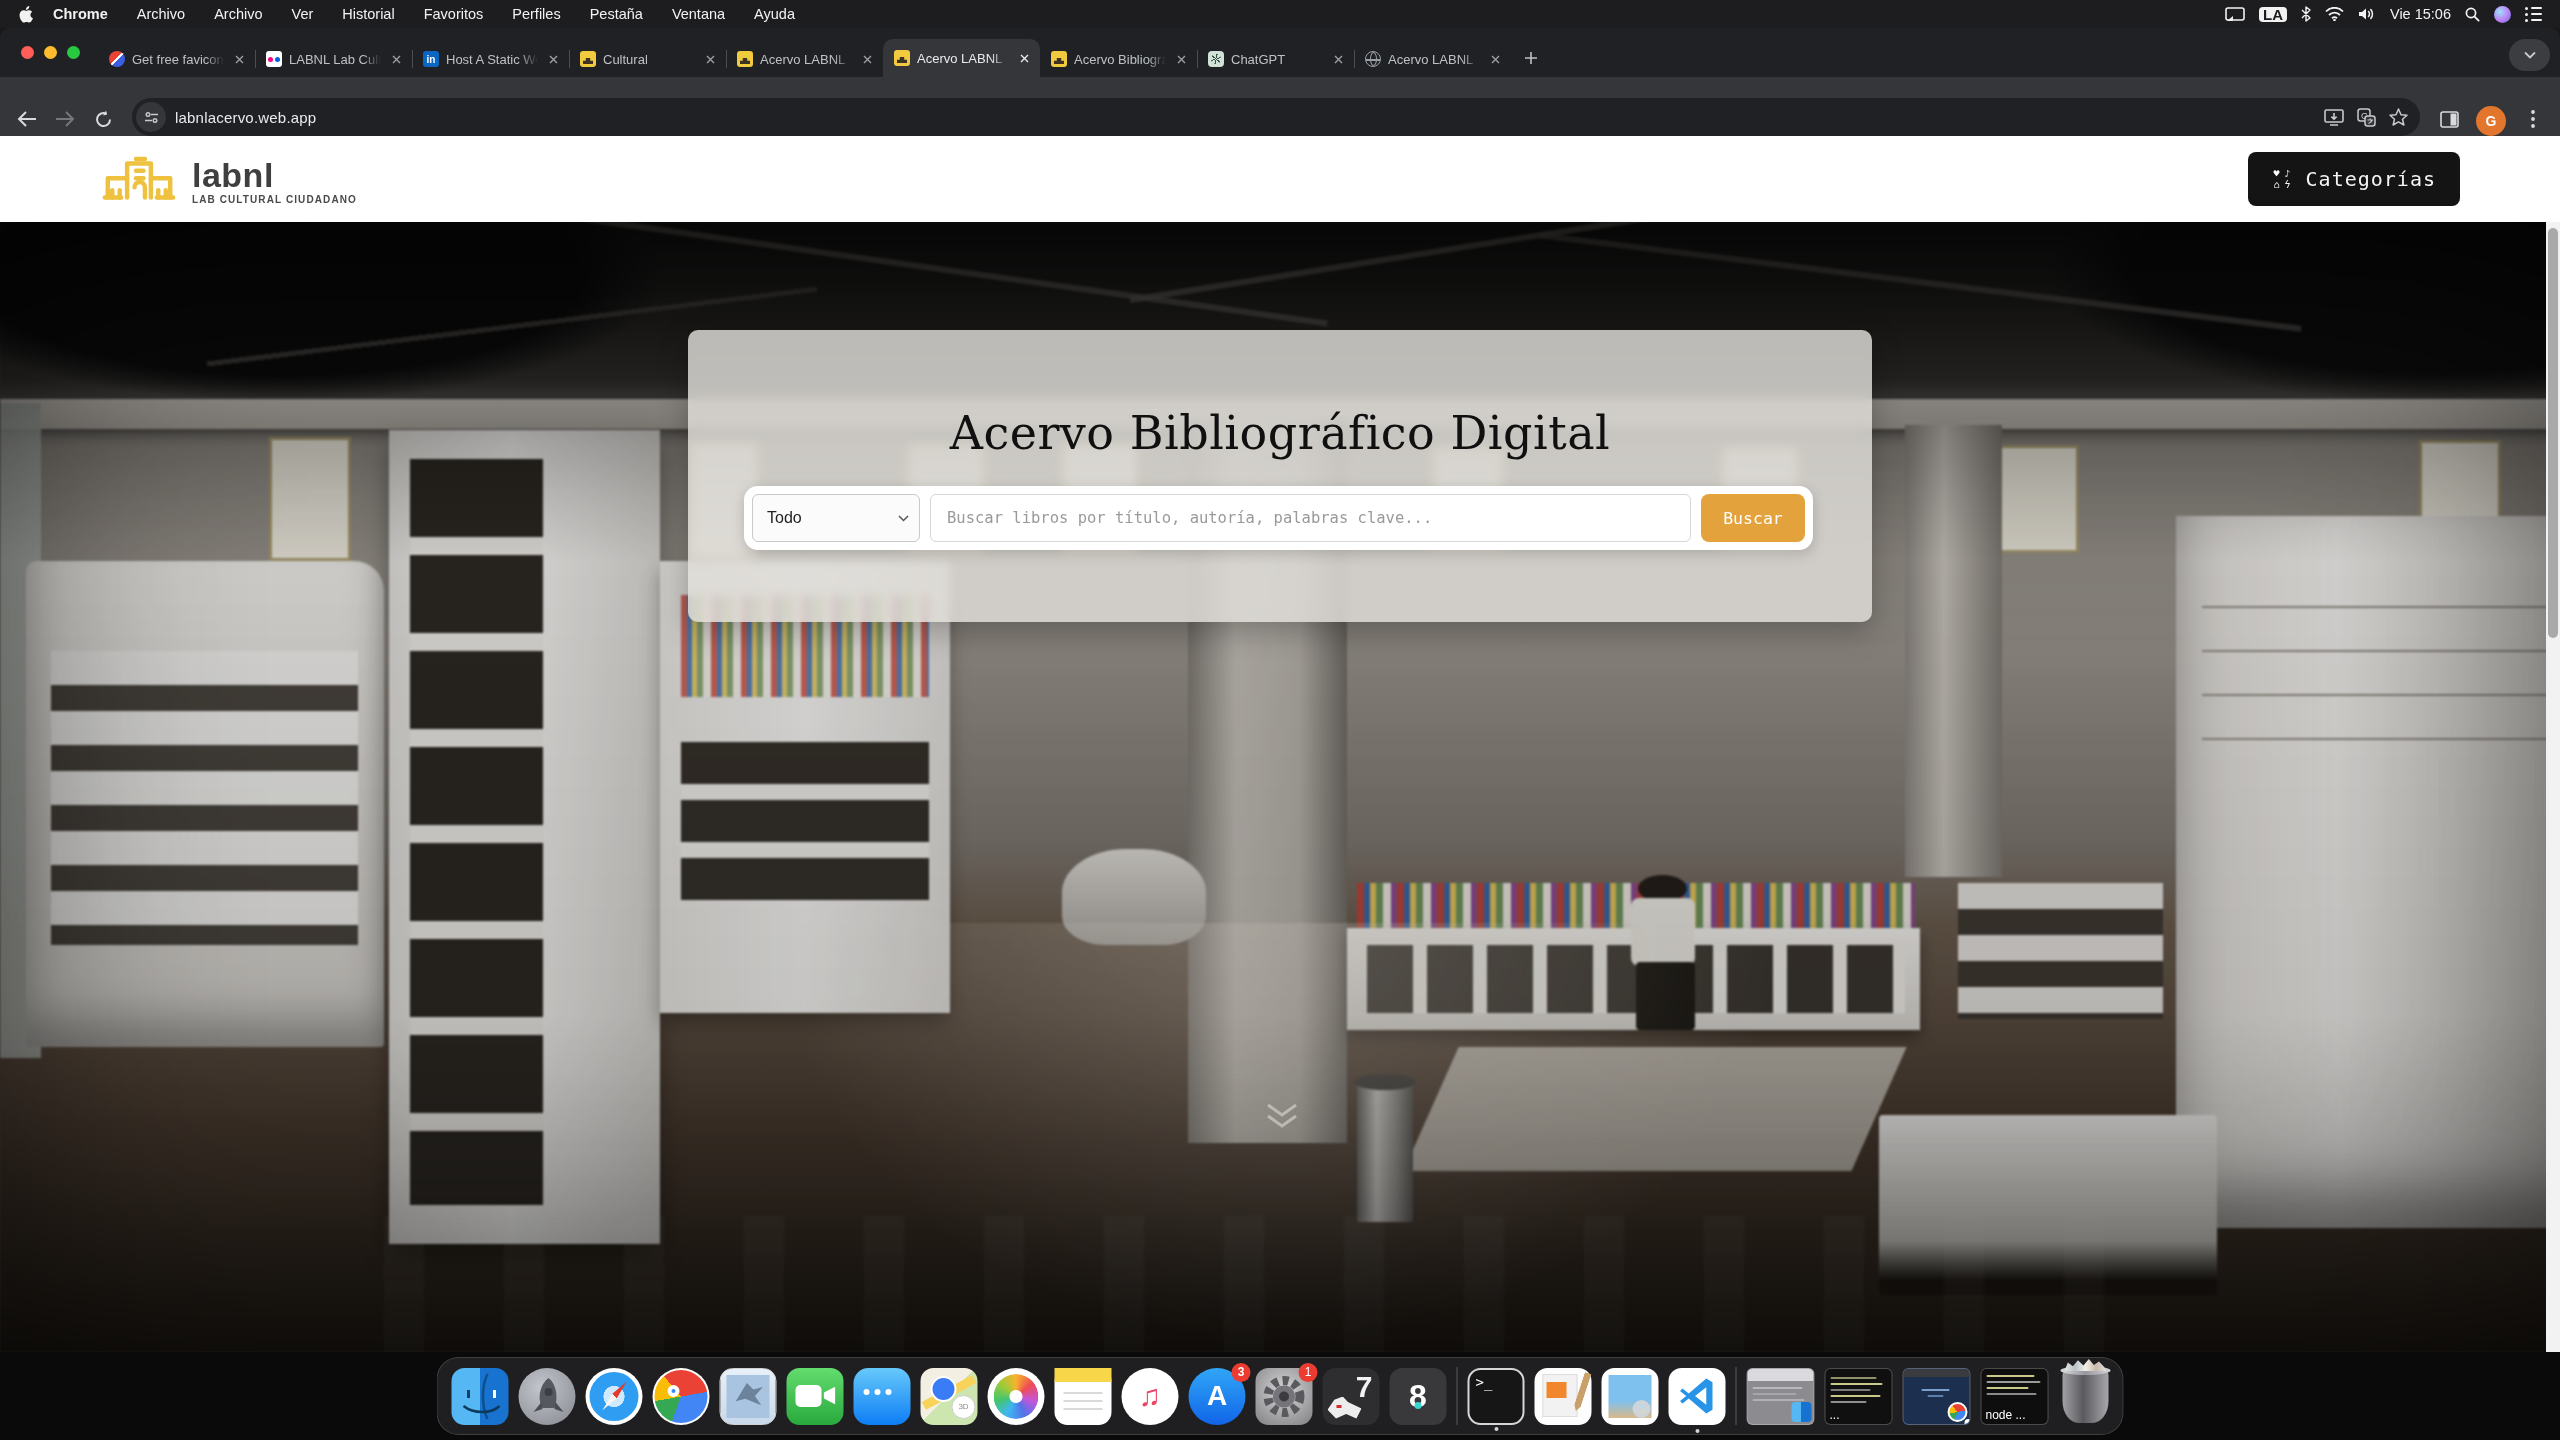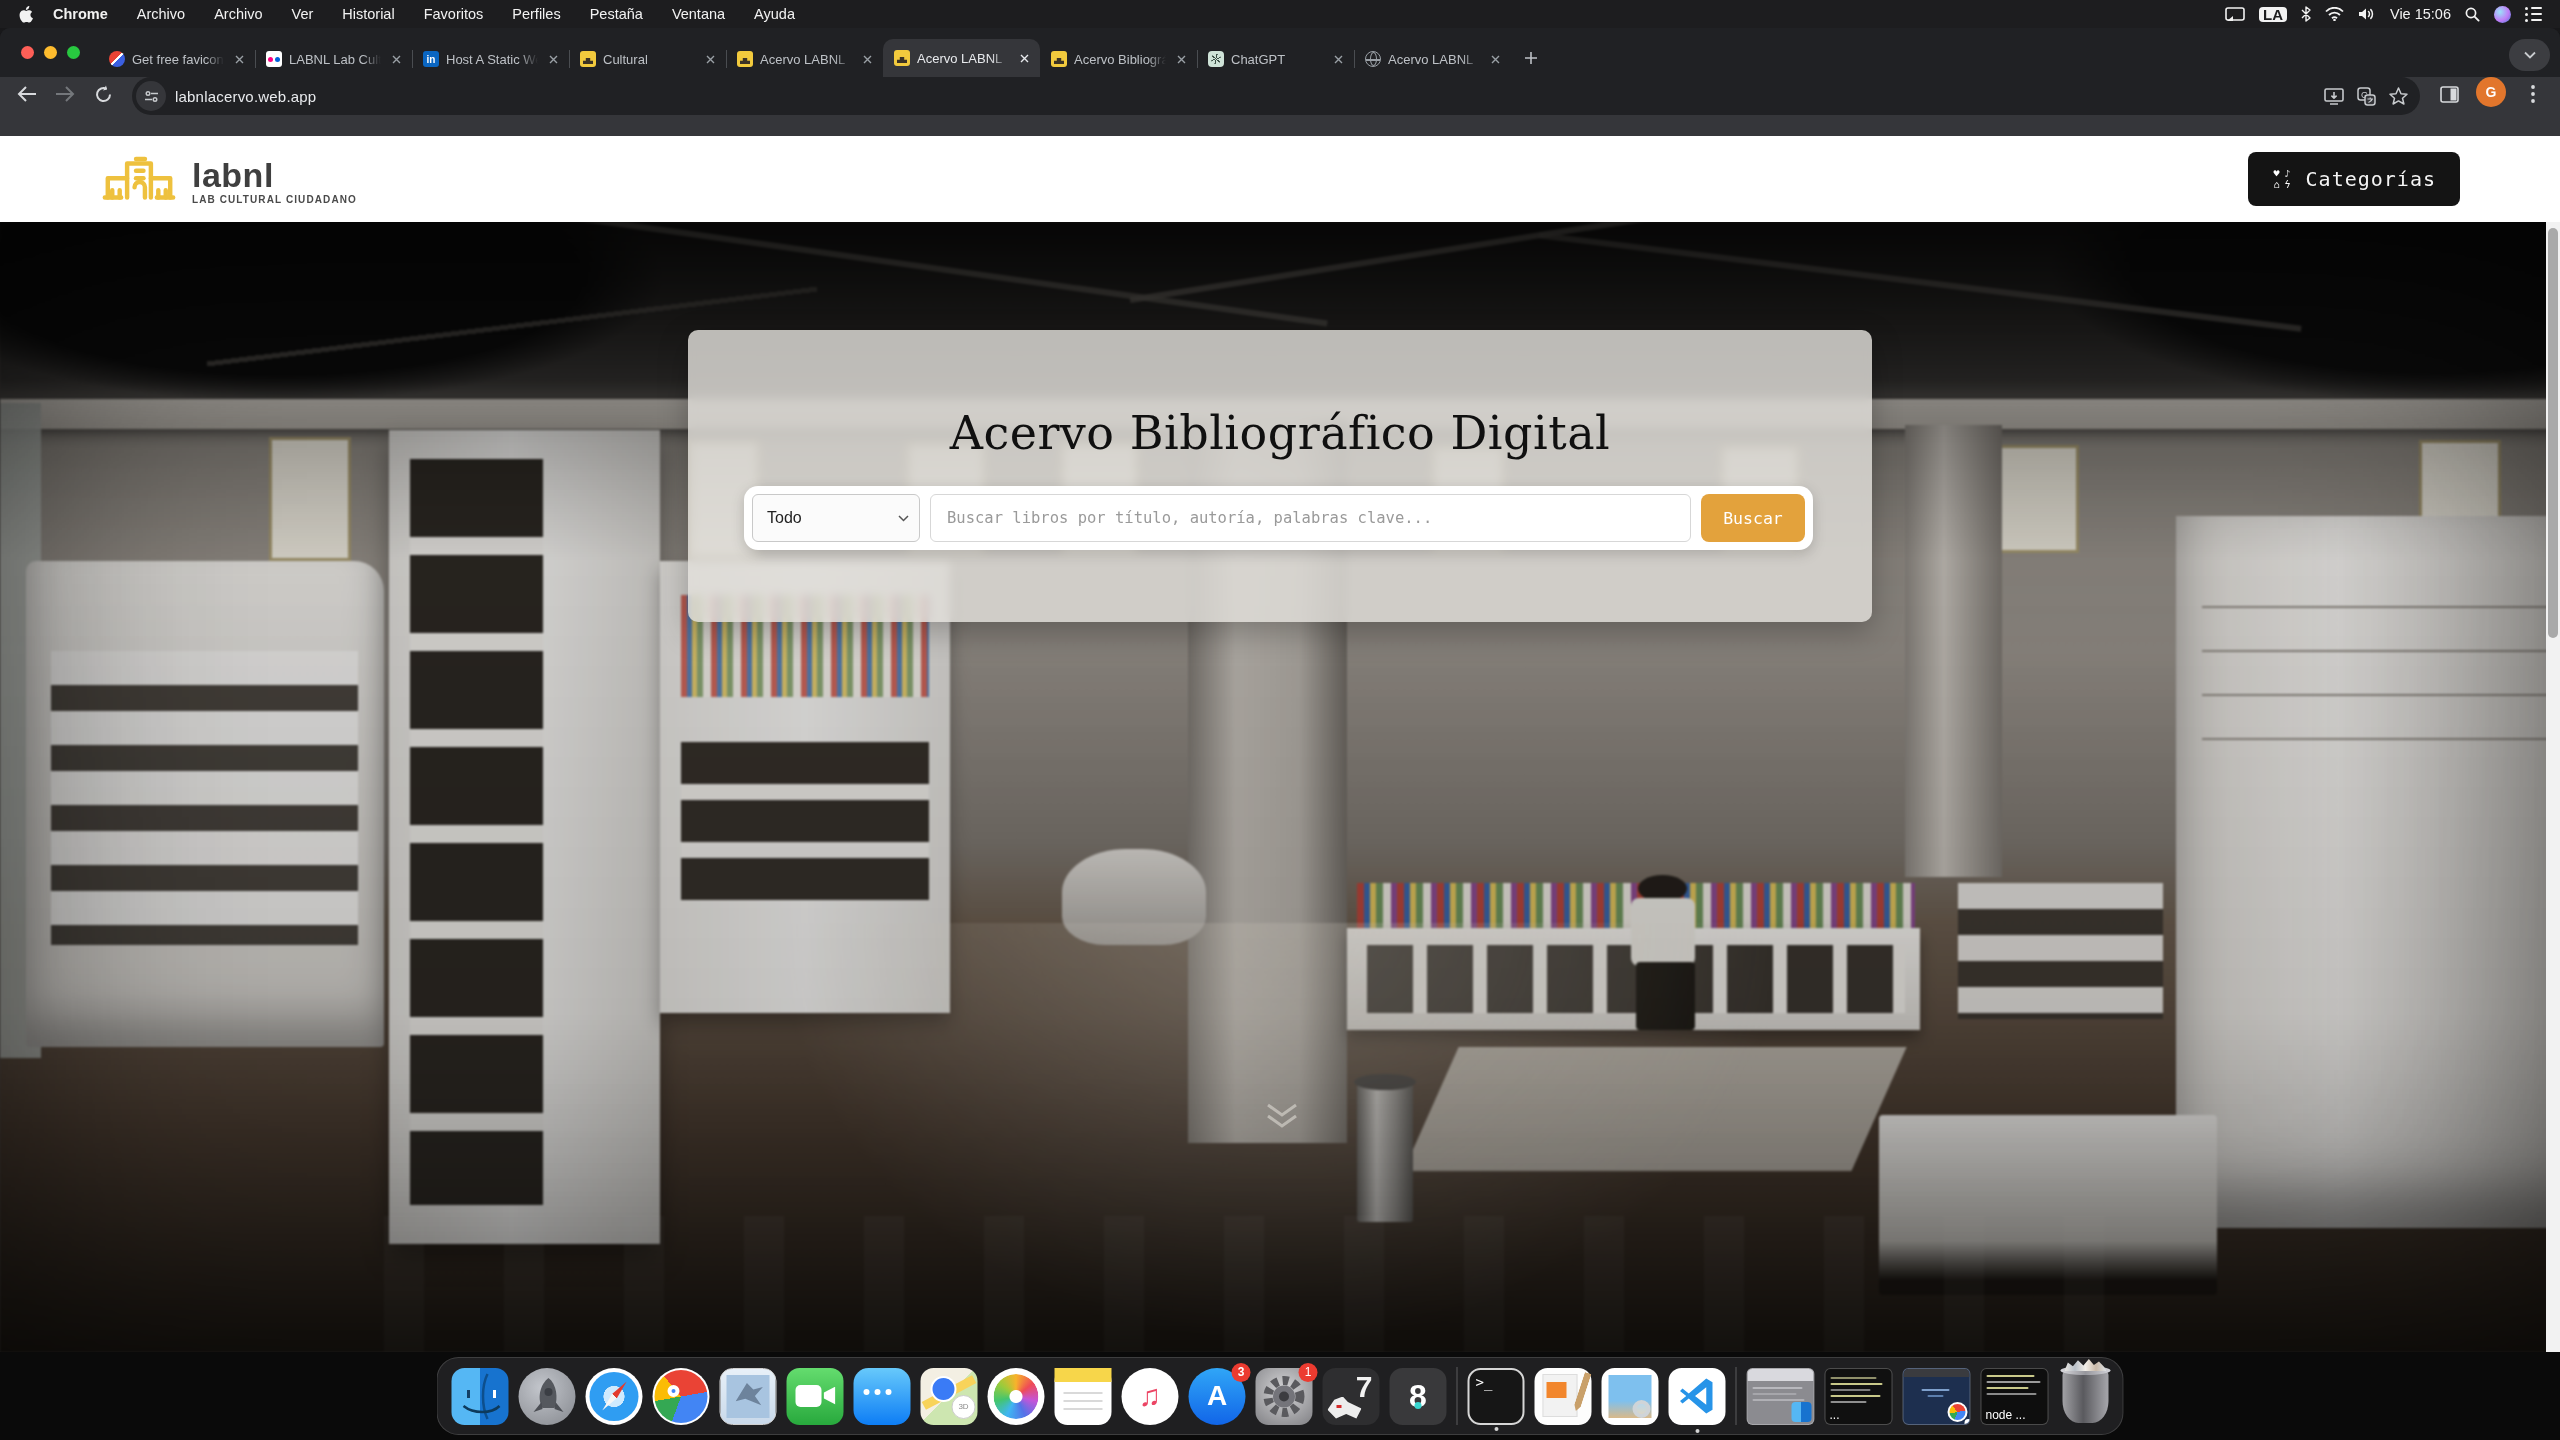--- a/index.html
+++ b/index.html
@@ -59,21 +59,21 @@
   .f-globe::before{content:"";position:absolute;left:50%;top:0;bottom:0;width:7px;margin-left:-3.5px;
         border:1.5px solid #9aa0a6;border-radius:50%;box-sizing:border-box;}
   .f-globe::after{content:"";position:absolute;top:50%;left:0;right:0;height:1.5px;background:#9aa0a6;}
   .tab-close{width:16px;height:16px;flex:none;display:flex;align-items:center;justify-content:center;border-radius:50%;}
   .tab-close svg{stroke:#9aa0a6;}
   .newtab{width:28px;height:28px;margin:0 0 5px 6px;display:flex;align-items:center;justify-content:center;}
   .tabsearch{position:absolute;right:10px;bottom:6px;width:41px;height:32px;background:#3c3d41;
         border-radius:16px;display:flex;align-items:center;justify-content:center;}
 
   
-  .toolbar{height:59px;background:#35363a;display:flex;align-items:flex-start;padding:0 10px;gap:4px;}
+  .toolbar{height:59px;background:#35363a;display:flex;align-items:flex-end;padding:0 10px;gap:4px;}
   .nav-btn{width:34px;height:34px;display:flex;align-items:center;justify-content:center;border-radius:50%;}
   .omnibox{flex:1;height:38px;background:#202124;border-radius:19px;display:flex;align-items:center;
            margin:0 8px;padding:0 6px 0 4px;color:#e8eaed;}
   .site-chip{width:30px;height:30px;border-radius:50%;background:#35363a;display:flex;
              align-items:center;justify-content:center;margin-right:9px;}
   .url{font-size:15px;letter-spacing:.2px;flex:1;color:#e8eaed;}
   .omni-ic{width:32px;height:32px;display:flex;align-items:center;justify-content:center;}
   .avatar{width:30px;height:30px;border-radius:50%;background:#e2762c;color:#fff;font-size:14px;
           font-weight:bold;display:flex;align-items:center;justify-content:center;margin:0 6px;}
 

